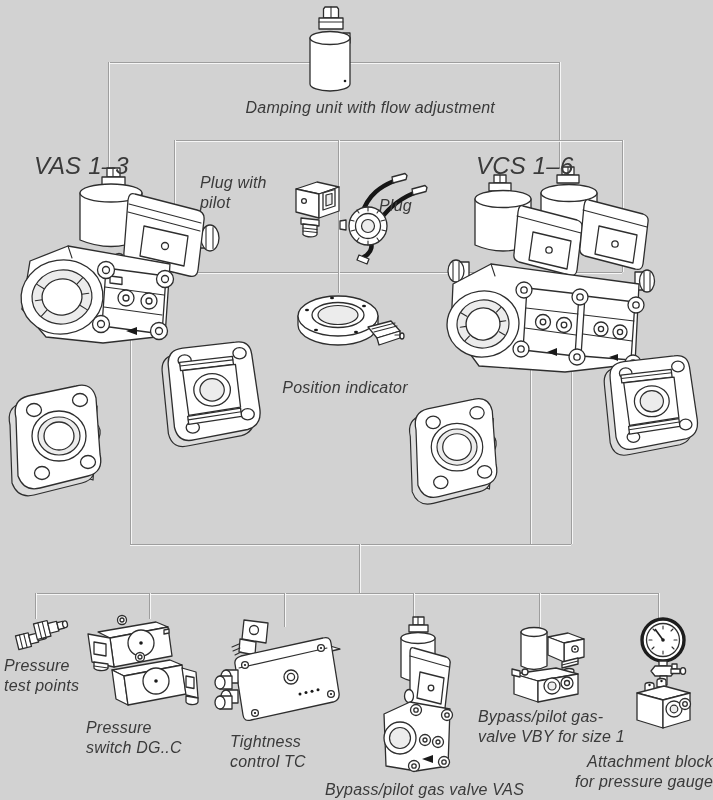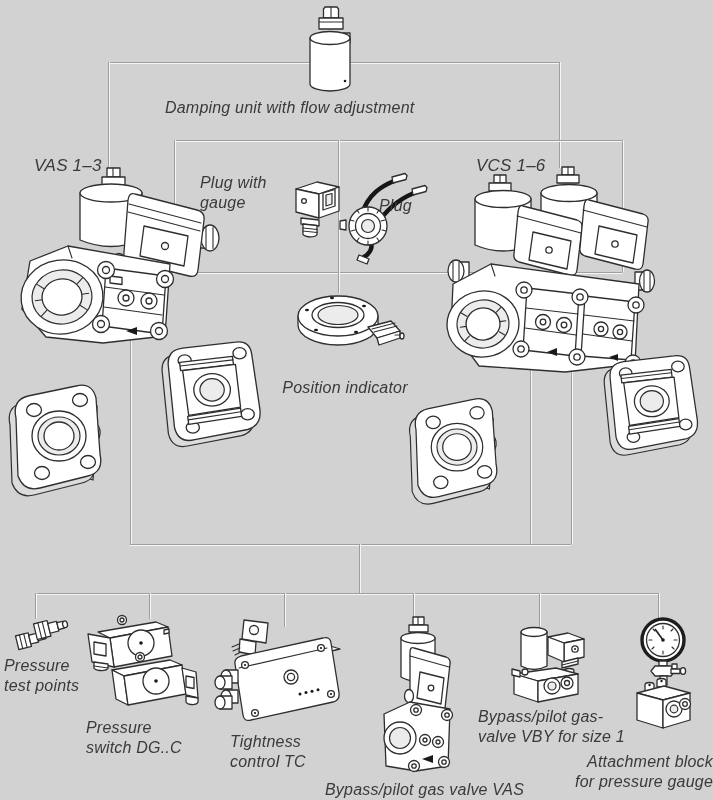--- a/index.html
+++ b/index.html
@@ -3,21 +3,21 @@
 <meta charset="utf-8">
 <style>
   html,body{margin:0;padding:0;background:#d2d2d2;}
   #stage{position:relative;width:713px;height:800px;background:#d2d2d2;
          font-family:"Liberation Sans",sans-serif;overflow:hidden;}
   .hline,.vline{position:absolute;background:#9e9e9e;}
   .hline{height:1px;box-shadow:0 1px 0 rgba(255,255,255,.8);}
   .vline{width:1px;box-shadow:1px 0 0 rgba(255,255,255,.8);}
   .lbl{position:absolute;font-style:italic;color:#3a3a3a;font-size:16px;
        line-height:20px;white-space:nowrap;letter-spacing:.2px;z-index:5;}
-  .lbl.big{font-size:17px;}
+  .lbl.big{font-size:24px;}
   .cmp{position:absolute;overflow:visible;z-index:3;}
   .o{fill:#fff;stroke:#2e2e2e;stroke-width:1.3;stroke-linejoin:round;stroke-linecap:round;}
   .s{fill:#ececec;stroke:#2e2e2e;stroke-width:1.2;stroke-linejoin:round;}
   .d{fill:#dcdcdc;stroke:#2e2e2e;stroke-width:1.2;stroke-linejoin:round;}
   .ln{fill:none;stroke:#2e2e2e;stroke-width:1.1;stroke-linecap:round;}
   .w{fill:none;stroke:#161616;stroke-width:4.6;stroke-linecap:round;}
   .k{fill:#1a1a1a;stroke:none;}
 </style>
 </head>
 <body>
@@ -402,28 +402,28 @@
       <circle class="k" cx="35.5" cy="65" r="1.2"></circle>
     <path class="o" d="M11,77 L38,70 L64,77 L37,84 Z"></path>
     <path class="o" d="M11,77 L37,84 V112 L11,104 Z"></path>
     <path class="o" d="M37,84 L64,77 V104 L37,112 Z"></path>
     <circle class="o" cx="48" cy="93" r="8"></circle>
       <circle class="s" cx="48" cy="93" r="3.8"></circle>
     <circle class="o" cx="59" cy="88" r="5.5"></circle>
       <circle class="o" cx="59" cy="88" r="2.3"></circle>
   </svg>
 
-  <div class="lbl" style="left:165px;top:98px;width:330px;text-align:left">Damping unit with flow adjustment</div>
+  <div class="lbl" style="left:165px;top:98px;width:330px;text-align:right">Damping unit with flow adjustment</div>
 
   <div class="lbl big" style="left:34px;top:156px">VAS 1–3</div>
   <div class="lbl big" style="left:476px;top:156px">VCS 1–6</div>
 
   <div class="lbl" style="left:200px;top:173px;width:88px;text-align:left">
     <div>Plug with</div>
-    <div>gauge</div>
+    <div>pilot</div>
   </div>
   <div class="lbl" style="left:379px;top:196px">Plug</div>
 
   <div class="lbl" style="left:278px;top:378px;width:134px;text-align:center">Position indicator</div>
 
   <div class="lbl" style="left:4px;top:656px">
     <div>Pressure</div>
     <div>test points</div>
   </div>
 

